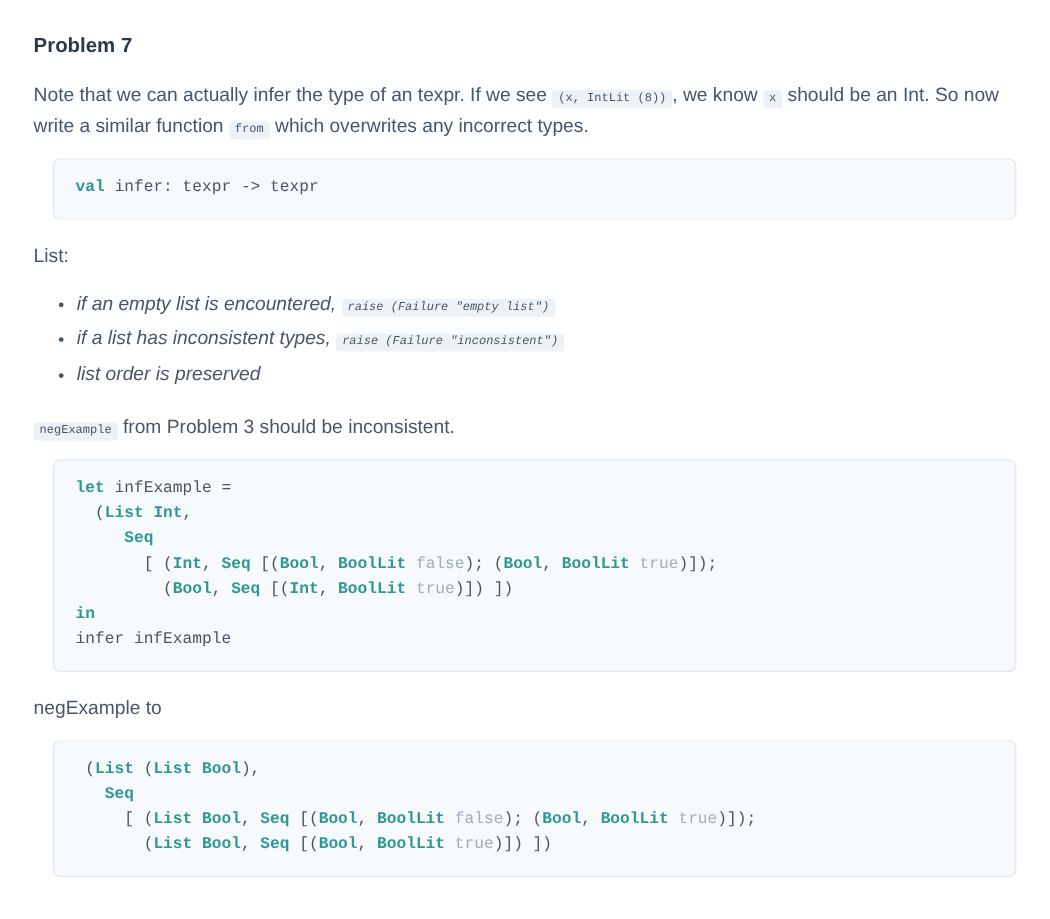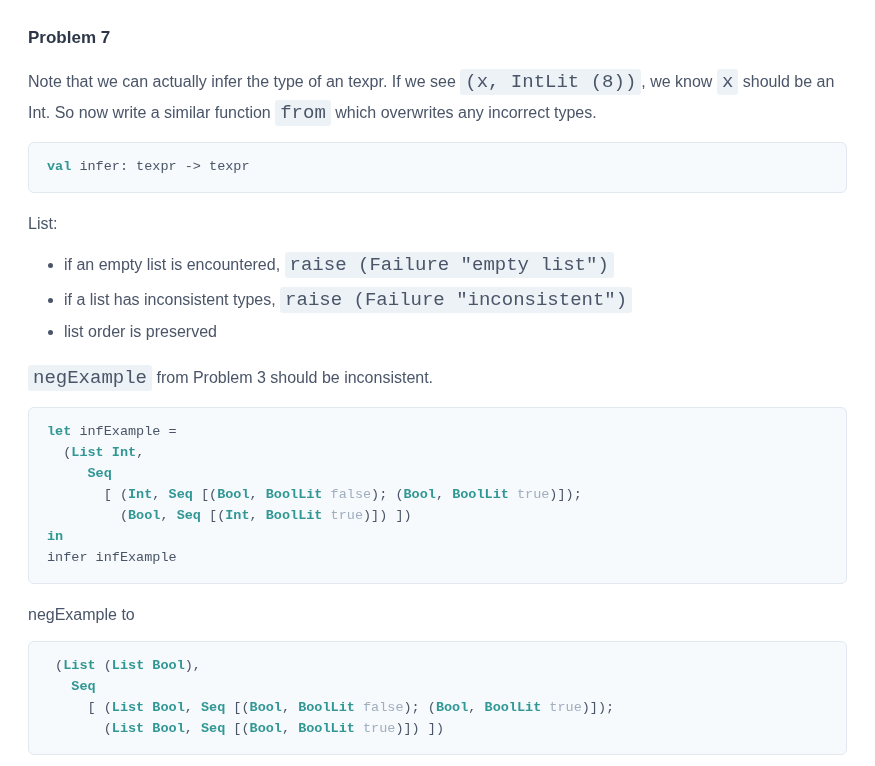--- a/index.html
+++ b/index.html
@@ -18,42 +18,43 @@
     font-size: 17px;
     font-weight: 700;
     margin: 0 0 16px 0;
   }
   p.para {
     margin: 0 0 14px 0;
     color: #4a5568;
   }
   code.inline {
     font-family: "SFMono-Regular", Consolas, "Liberation Mono", Menlo, monospace;
-    font-size: 19px;
+    font-size: 10px;
     background: #edf2f7;
     color: #4a5568;
     padding: 2px 5px;
     border-radius: 3px;
   }
   pre.codeblock {
     background: #f7fafc;
     border: 1px solid #e2e8f0;
     border-radius: 6px;
     padding: 14px 18px;
-    margin: 10px 0 18px 0;
+    margin: 10px 0 18px 16px;
     font-family: "SFMono-Regular", Consolas, "Liberation Mono", Menlo, monospace;
     font-size: 13.5px;
     line-height: 1.55;
     color: #4a5568;
     overflow-x: auto;
     white-space: pre;
   }
   ul.bullets {
     margin: 6px 0 18px 0;
     padding-left: 36px;
+    font-style: italic;
   }
   ul.bullets li {
     margin: 4px 0;
     color: #4a5568;
   }
   .kw { color: #319795; font-weight: 700; }
   .lit { color: #a0aec0; text-align: center; }
 </style>
 </head>
 <body>

